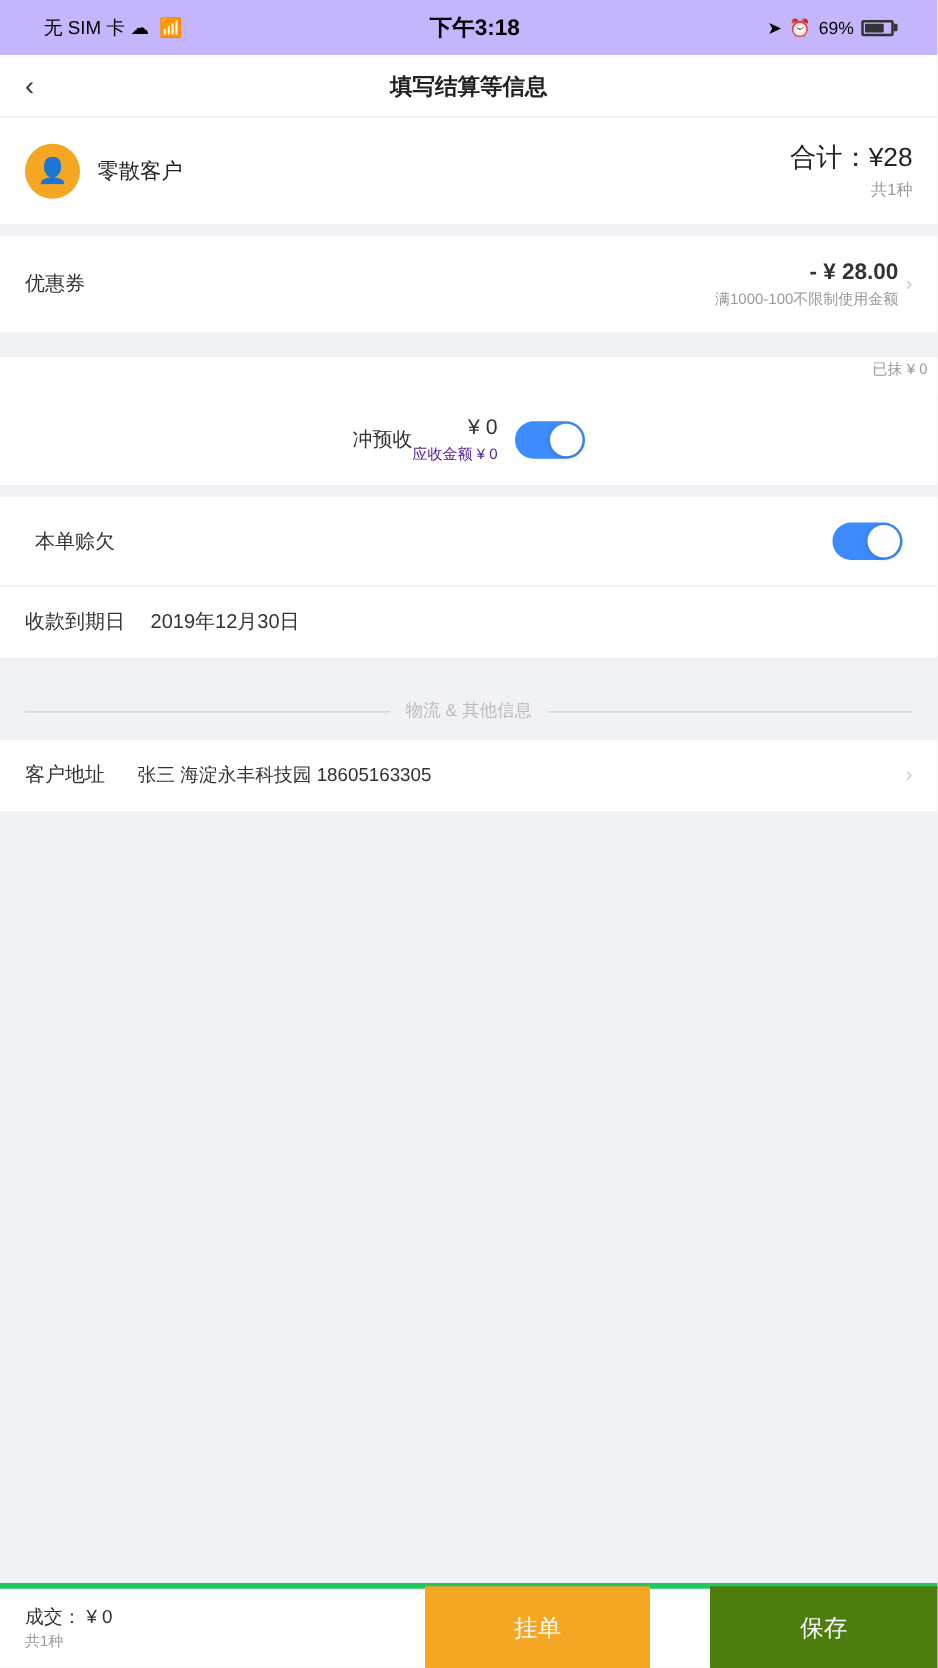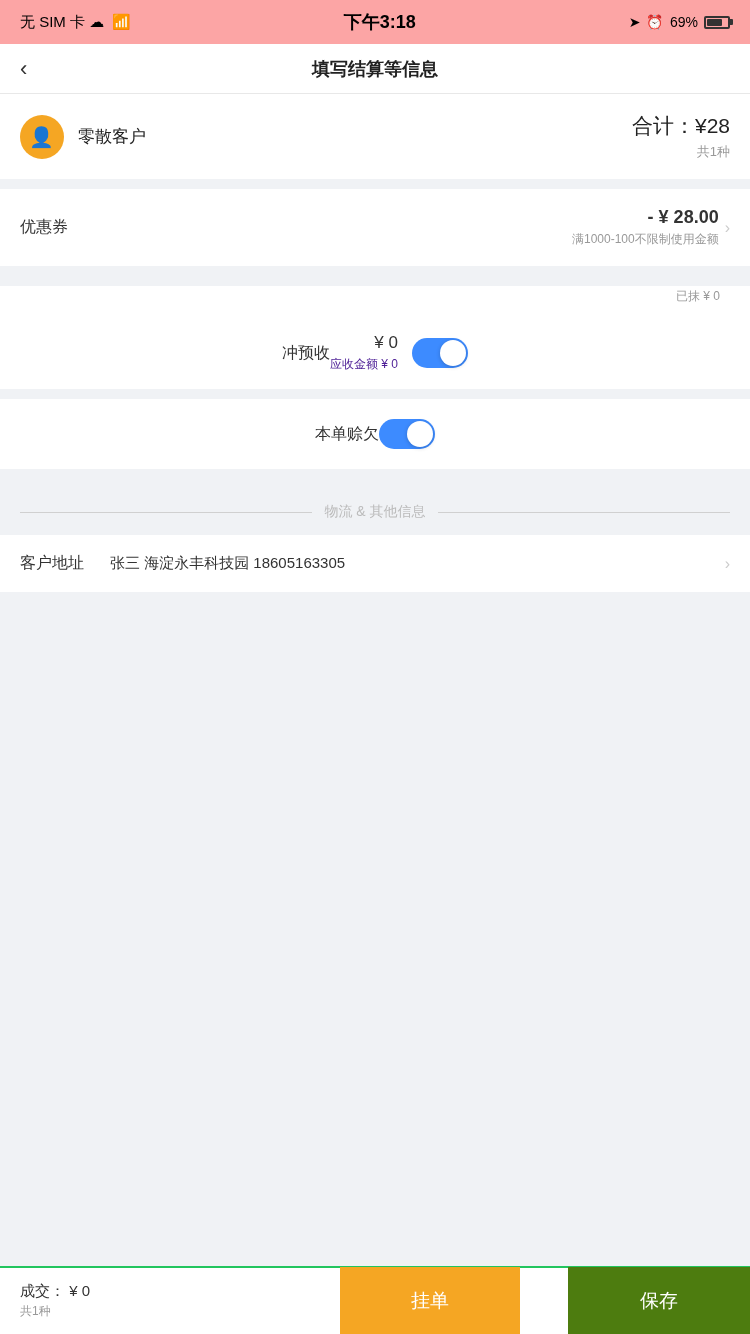--- a/index.html
+++ b/index.html
@@ -8,26 +8,26 @@
       font-family: -apple-system, "PingFang SC", "Helvetica Neue", sans-serif;
       background: #f0f2f5;
       width: 750px;
       min-height: 1334px;
       position: relative;
       overflow-x: hidden;
     }
 
     
     .status-bar {
-      background: #fca5a5;
+      background: #c4b5fd;
       height: 44px;
       display: flex;
       align-items: center;
       justify-content: space-between;
-      padding: 0 20px;
+      padding: 0 35px;
       font-size: 16px;
       font-weight: 500;
     }
     .status-left { display: flex; align-items: center; gap: 8px; font-size: 15px; }
     .status-center { font-size: 18px; font-weight: 600; }
     .status-right { display: flex; align-items: center; gap: 6px; font-size: 14px; }
     .battery-icon {
       display: inline-block;
       width: 26px; height: 13px;
       border: 2px solid #333;
@@ -170,24 +170,24 @@
       border-radius: 50%;
       background: #fff;
       position: absolute;
       top: 2px; right: 2px;
       box-shadow: 0 1px 4px rgba(0,0,0,0.2);
     }
 
     
     .credit-row {
       background: #fff;
-      padding: 20px 16px;
-      display: flex;
-      align-items: center;
-      justify-content: center;
+      padding: 20px 28px;
+      display: flex;
+      align-items: center;
+      justify-content: space-between;
     }
     .credit-label { font-size: 16px; color: #333; }
 
     
     .duedate-row {
       background: #fff;
       padding: 18px 20px;
       font-size: 16px;
       color: #333;
       border-top: 1px solid #f0f0f0;
@@ -226,21 +226,21 @@
     .bottom-spacer { height: 120px; }
     .bottom-bar {
       position: fixed;
       bottom: 0;
       left: 0;
       width: 750px;
       height: 68px;
       background: #fff;
       display: flex;
       align-items: center;
-      border-top: 2px solid #22c55e;
+      border-top: 5px solid #22c55e;
     }
     .bottom-summary {
       flex: 1;
       padding: 0 20px;
     }
     .bottom-summary-top { font-size: 15px; color: #333; }
     .bottom-summary-top .amount { color: #333; font-weight: 500; }
     .bottom-summary-bottom { font-size: 12px; color: #999; margin-top: 2px; }
     .btn-hold {
       width: 180px; height: 68px;
@@ -300,21 +300,21 @@
       <div class="coupon-discount">- ¥ 28.00</div>
       <div class="coupon-note">满1000-100不限制使用金额</div>
     </div>
     <span class="chevron-icon">›</span>
   </div>
 </div>
 
 <div class="divider-section"></div>
 
 <div class="amount-section">
-  <div style="text-align:right; padding: 0 30px 12px; background:#fff;">
+  <div style="text-align:right; padding: 0 8px 12px; background:#fff;">
     <span class="amount-sub">已抹  ¥ 0</span>
   </div>
 
   <div class="prepay-row">
     <span class="prepay-label">冲预收</span>
     <div class="prepay-right">
       <div class="prepay-values">
         <div class="prepay-amount">¥ 0</div>
         <div class="prepay-sub">应收金额 ¥ 0</div>
       </div>
@@ -327,20 +327,24 @@
 
 <div class="divider-section"></div>
 
 <div class="section">
   <div class="credit-row">
     <span class="credit-label">本单赊欠</span>
     <div class="toggle">
       <div class="toggle-knob"></div>
     </div>
   </div>
+  <div class="duedate-row">
+    <span>收款到期日</span>
+    <span style="margin-left: 16px;">2019年12月30日</span>
+  </div>
 </div>
 
 <div class="divider-section"></div>
 
 <div class="logistics-divider">
   <span>物流 &amp; 其他信息</span>
 </div>
 
 <div class="address-row section">
   <span class="address-label">客户地址</span>

